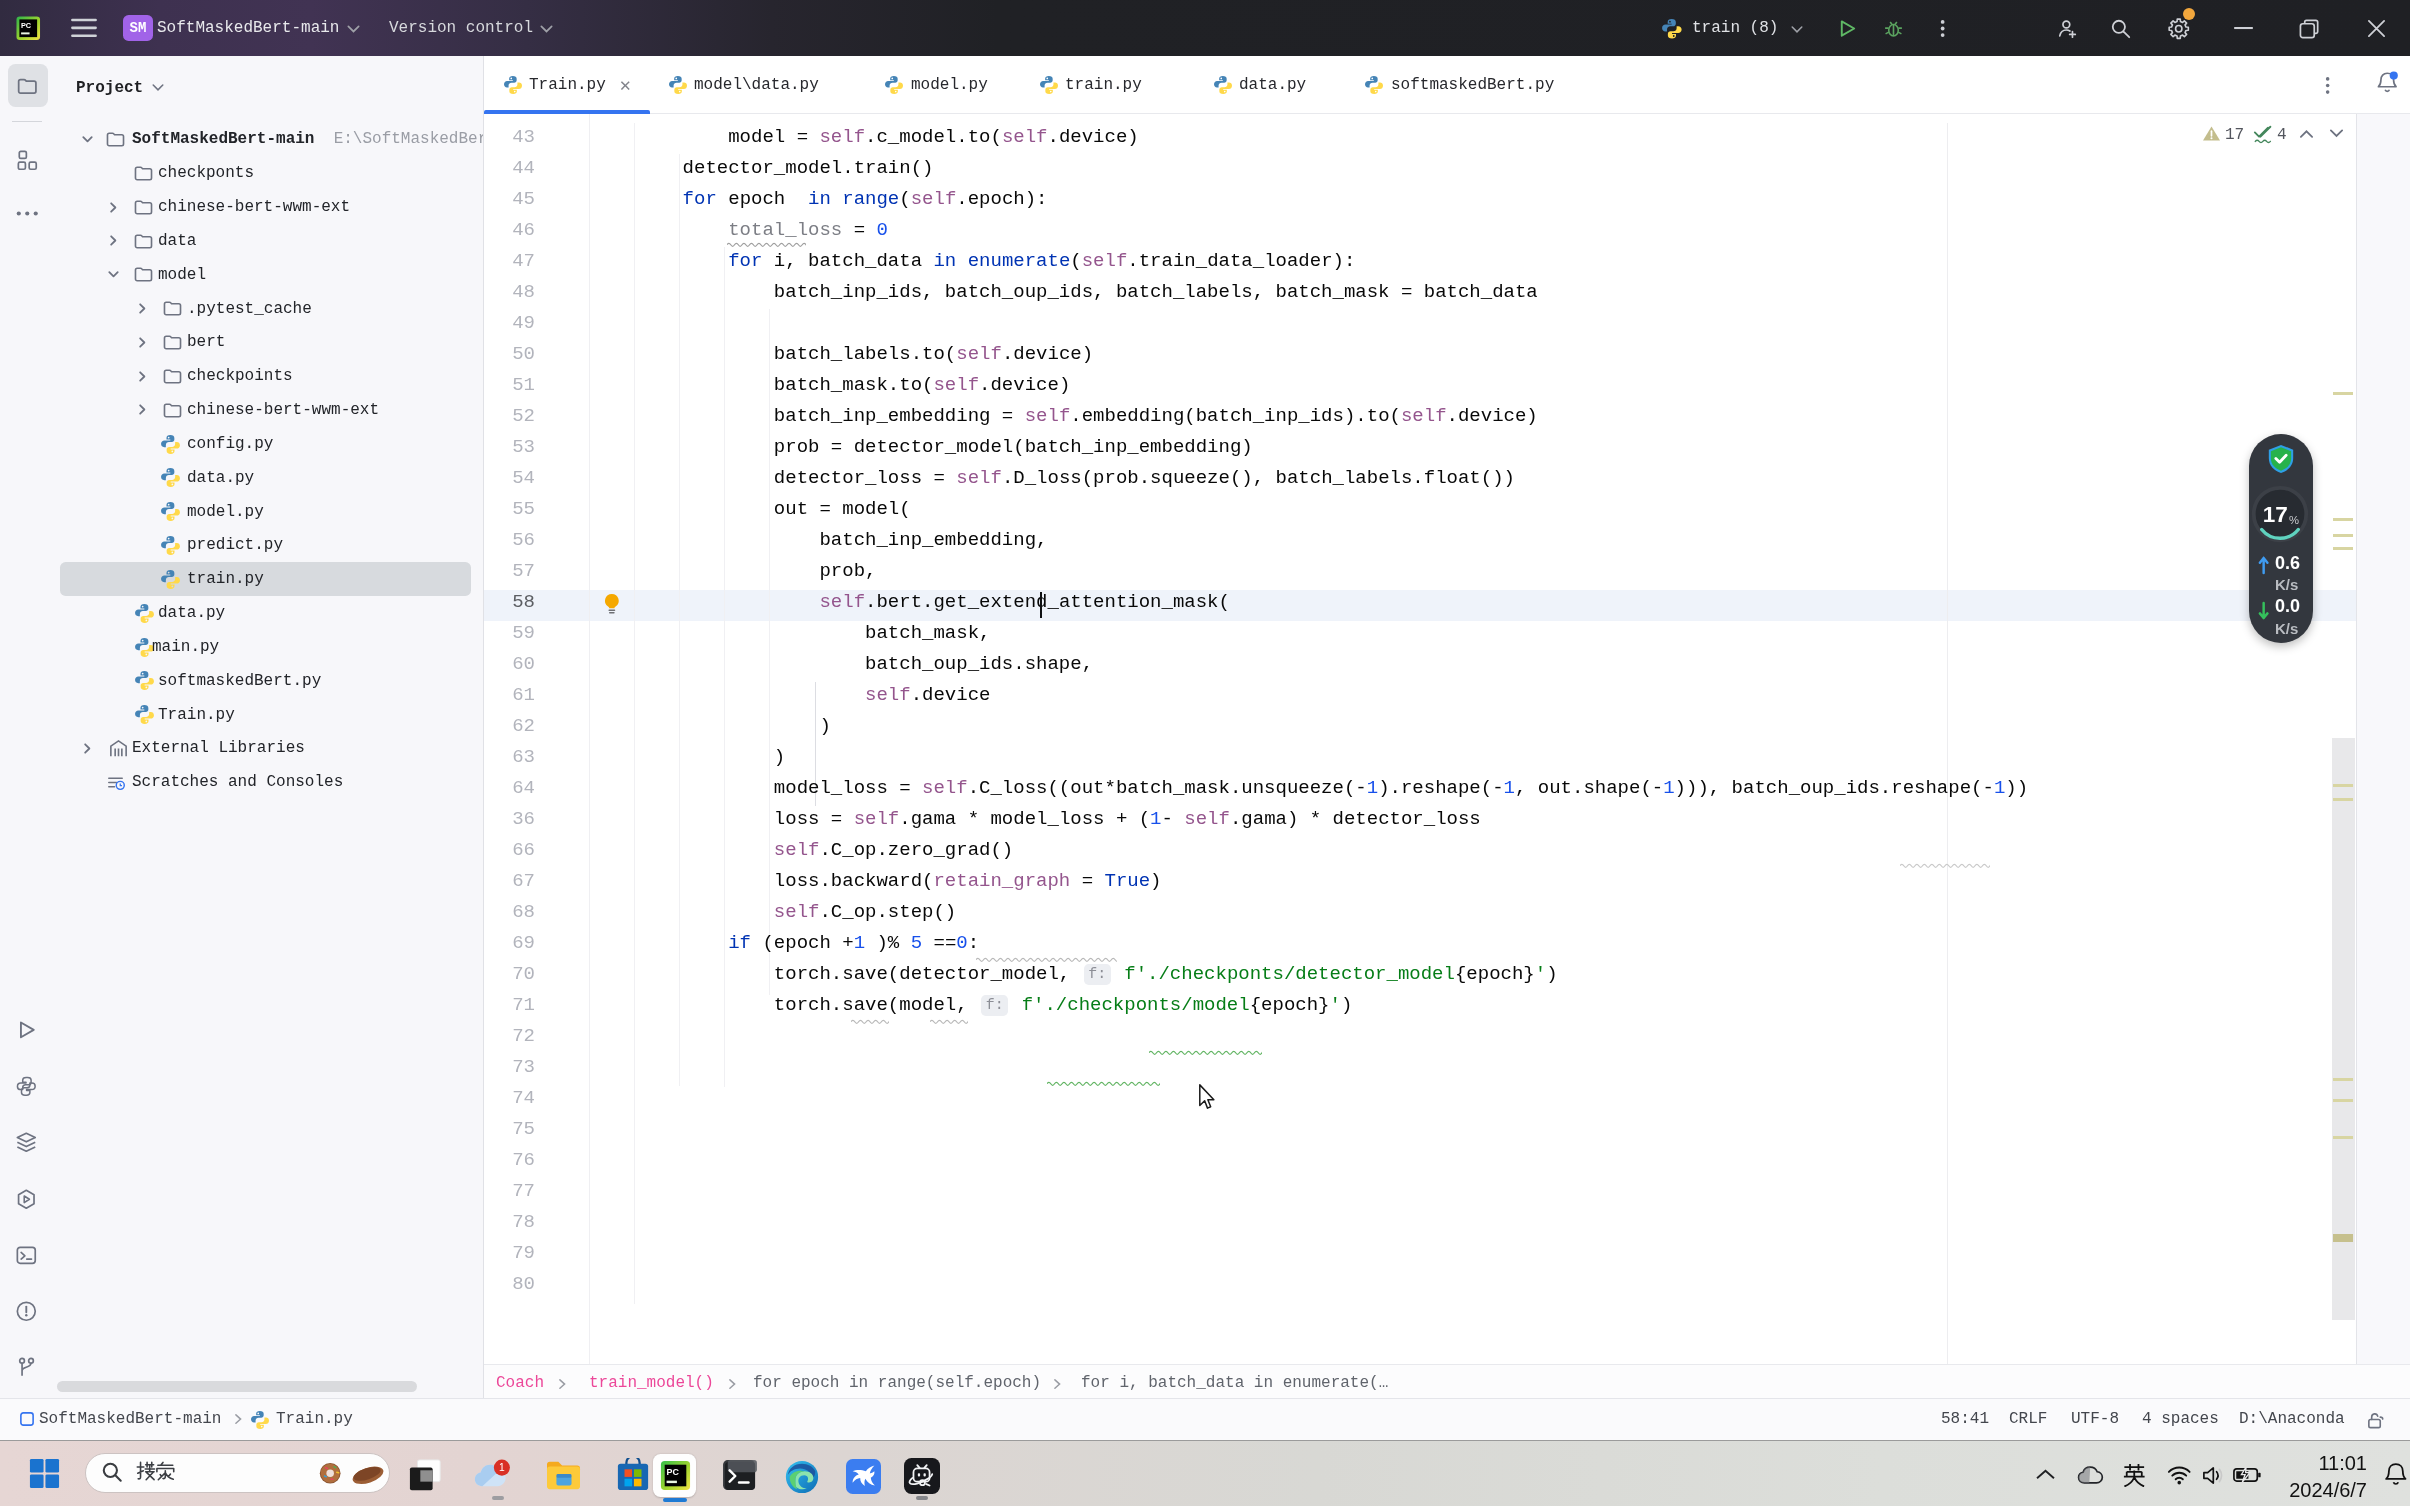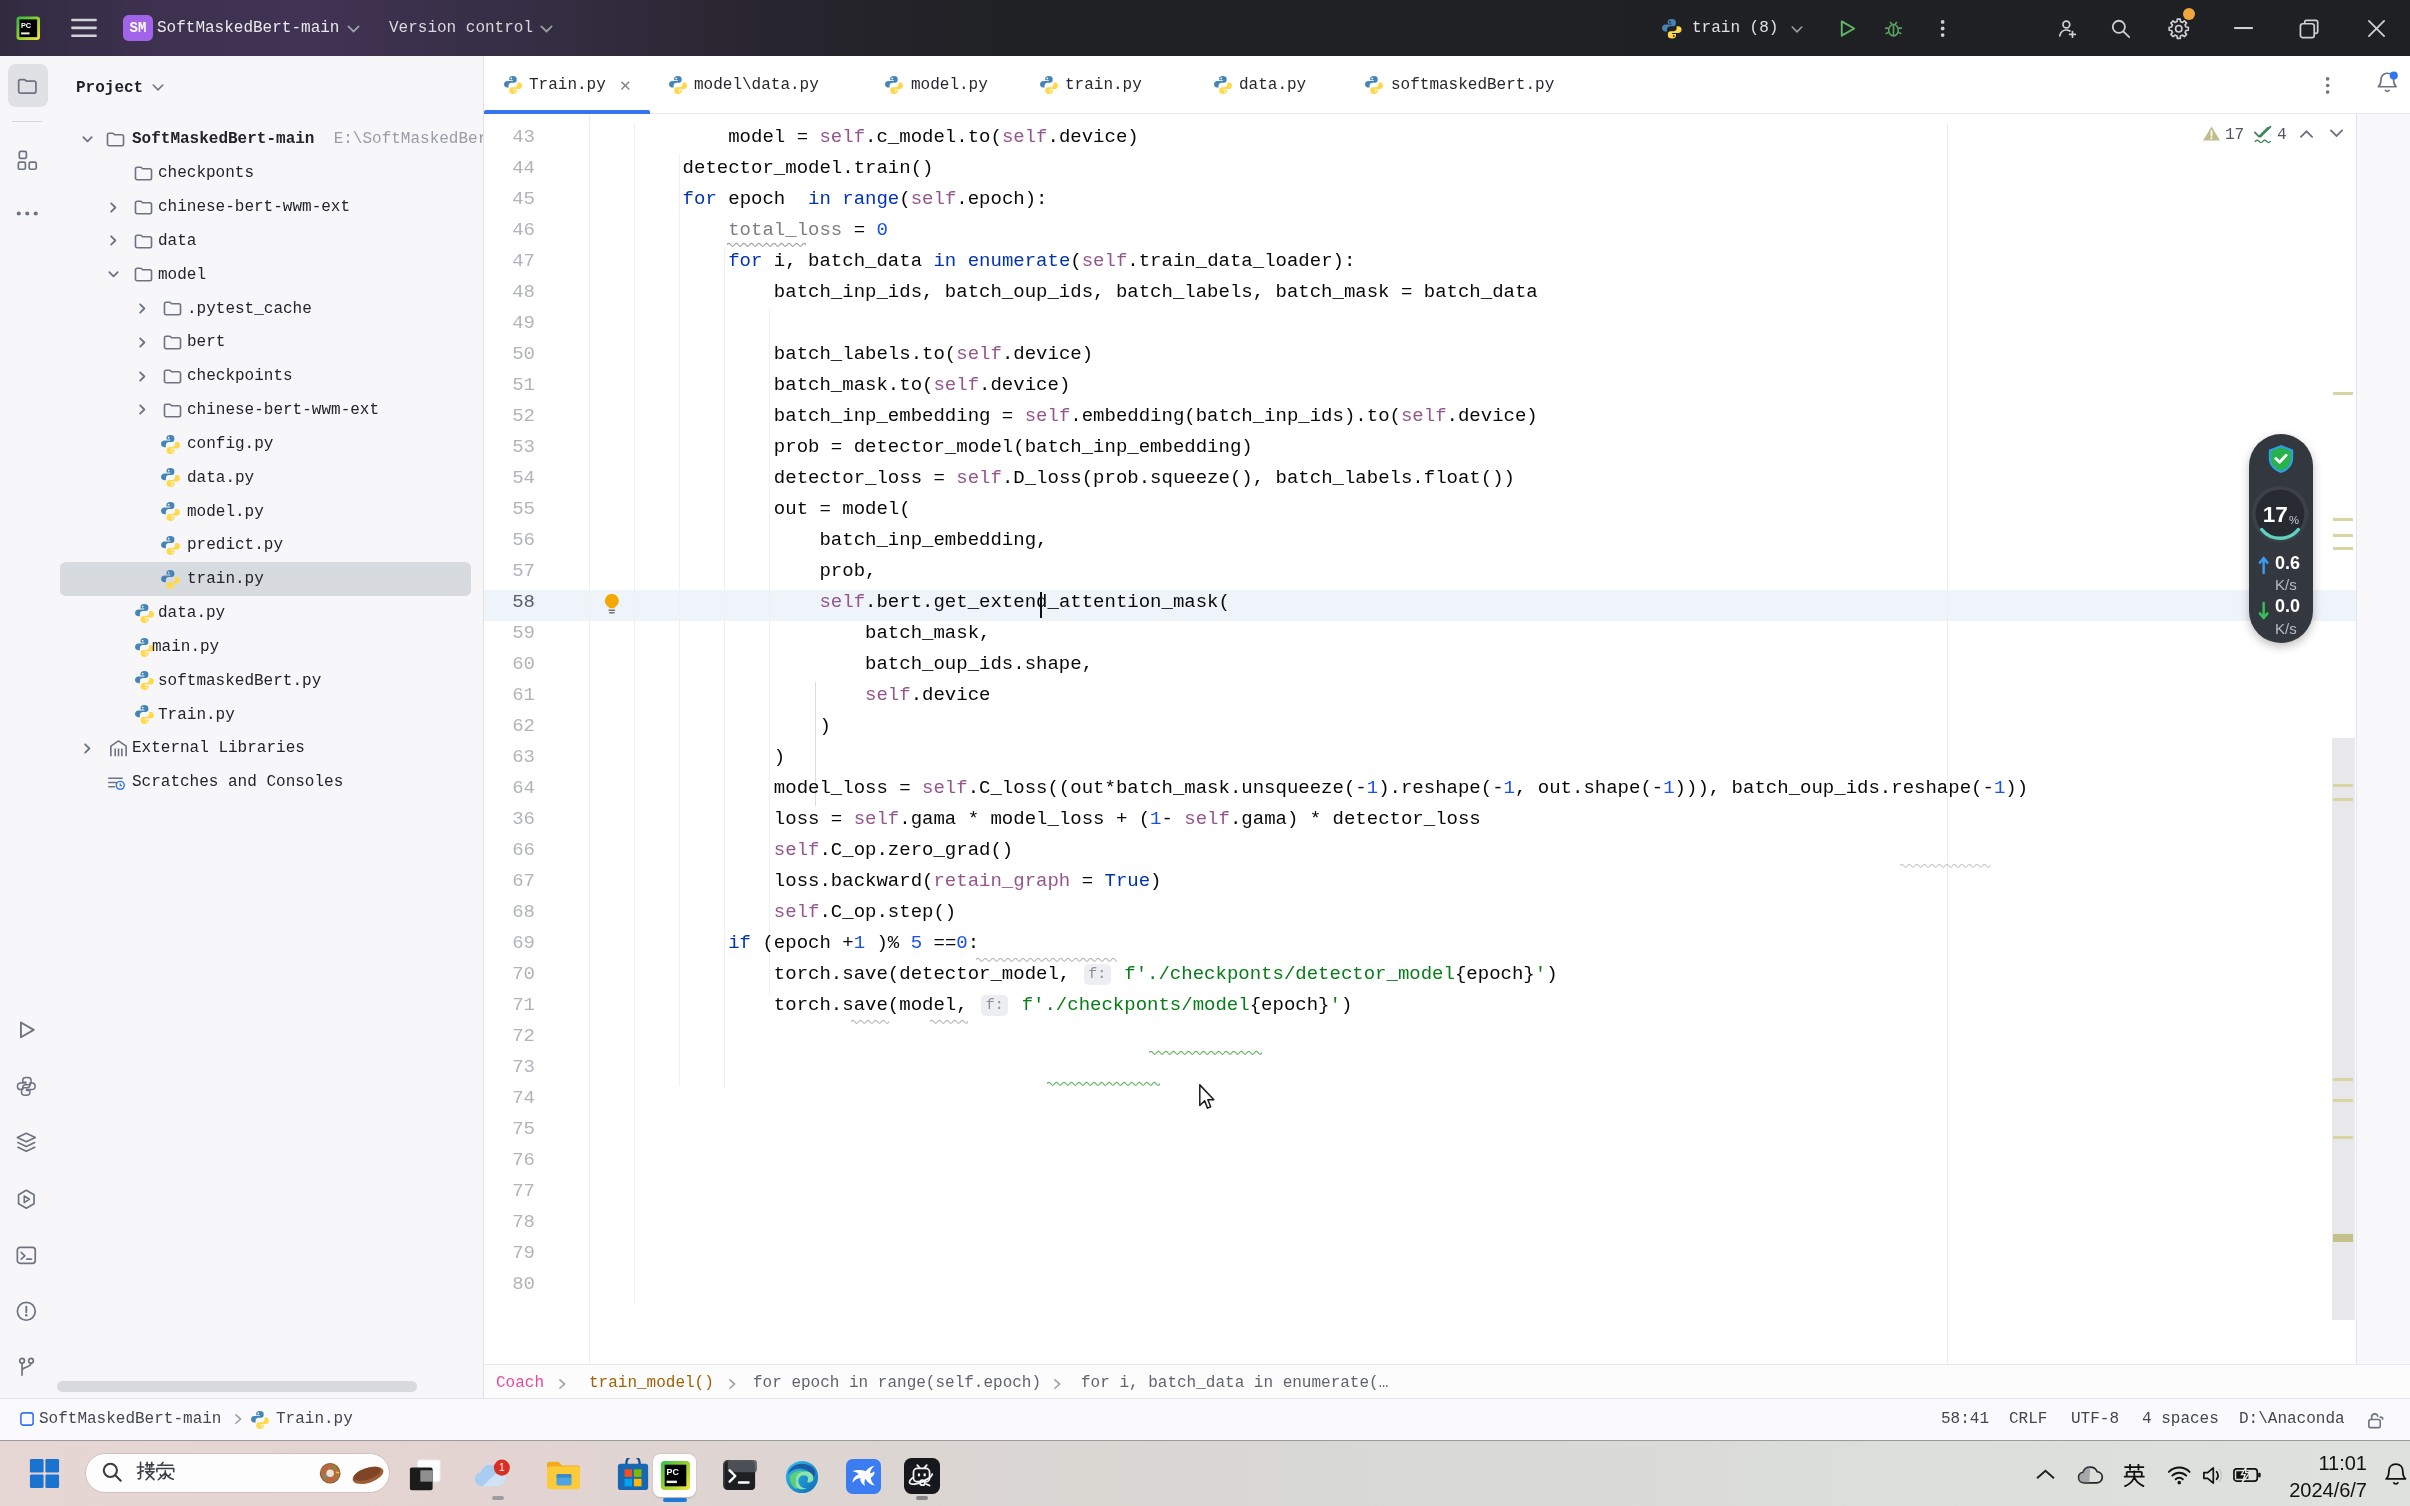--- a/index.html
+++ b/index.html
@@ -30,21 +30,21 @@
 .s{color:#067d17}
 .g{color:#7c7e85}
 .hint{display:inline-block;background:#eceef2;color:#8c8e96;border-radius:4.7px;font-size:15px;line-height:21px;vertical-align:0.9px;padding:0 4.7px;margin:0 1.9px}
 .iw{position:absolute;top:125px;font:16px/21px "Liberation Mono",monospace;color:#53565e}
 #crumbbar{position:absolute;left:484px;top:1364px;width:1927px;height:34px;background:#fcfcfd;border-top:0.9px solid #e8e9ed}
 #statusbar{position:absolute;left:0;top:1398px;width:2411px;height:41px;background:#fafafc;border-top:0.9px solid #e4e5ea}
 .st{position:absolute;top:1408px;font:16px/22.6px "Liberation Mono",monospace;color:#43464d}
 #taskbar{position:absolute;left:0;top:1440px;width:2411px;height:67px;background:linear-gradient(90deg,#e6d6d4 0,#e3d4d2 471px,#dcd5d2 847px,#d8d8d4 1318px,#dcdeda 1883px,#dfe1de 2411px);border-top:1.4px solid #9b9b9b}
 .clock{position:absolute;right:43px;font:20px/24.5px "Liberation Sans",sans-serif;color:#111;text-align:right}
 .fw{position:absolute;left:2275px;font:bold 18px/22.6px "Liberation Sans",sans-serif;color:#fff}
-.fw.t2{font-weight:normal;font-size:15px;color:#b9bcc1}
+.fw.t2{font-weight:bold;font-size:15px;color:#b9bcc1}
 #caretline{position:absolute;left:484px;top:590px;width:1872px;height:31px;background:#eff3fa}
 #gutline{position:absolute;left:589px;top:114px;width:0.9px;height:1250px;background:#efeff2}
 </style></head>
 <body>
 <svg width="0" height="0" style="position:absolute">
 <defs>
 <g id="pylogo">
  <path fill="#4584b6" d="M11.8 1.2c-2.9 0-4.4 1.3-4.4 3.3v1.9h4.4v.9H4.9c-2 0-3.7 1.5-3.7 3.9 0 2.4 1.6 3.8 3.6 3.8h1.9v-2.4c0-1.9 1.6-3.4 3.5-3.4h3.3c1.6 0 2.9-1.3 2.9-2.9V4.5c0-2-1.6-3.3-4.6-3.3zm-1.9 1.9a1 1 0 1 1 0 2 1 1 0 0 1 0-2z"></path>
  <path fill="#ffd94a" d="M12.2 22.8c2.9 0 4.4-1.3 4.4-3.3v-1.9h-4.4v-.9h6.9c2 0 3.7-1.5 3.7-3.9 0-2.4-1.6-3.8-3.6-3.8h-1.9v2.4c0 1.9-1.6 3.4-3.5 3.4h-3.3c-1.6 0-2.9 1.3-2.9 2.9v1.8c0 2 1.6 3.3 4.6 3.3zm1.9-1.9a1 1 0 1 1 0-2 1 1 0 0 1 0 2z"></path>
 </g>
@@ -504,21 +504,21 @@
 <div style="position:absolute;left:2333px;top:547px;width:20px;height:2.8px;background:#d8d5a2"></div>
 <div style="position:absolute;left:2333px;top:784px;width:20px;height:2.8px;background:#d8d5a2"></div>
 <div style="position:absolute;left:2333px;top:798px;width:20px;height:2.8px;background:#d8d5a2"></div>
 <div style="position:absolute;left:2333px;top:1078px;width:20px;height:2.8px;background:#d8d5a2"></div>
 <div style="position:absolute;left:2333px;top:1099px;width:20px;height:2.8px;background:#d8d5a2"></div>
 <div style="position:absolute;left:2333px;top:1136px;width:20px;height:2.8px;background:#d8d5a2"></div>
 <div style="position:absolute;left:2333px;top:1234px;width:20px;height:7.5px;background:#c6c08d"></div>
 <div id="rightcol"></div>
 <div id="crumbbar"></div>
 <div style="position:absolute;left:496px;top:1372px;font:16px/22.6px 'Liberation Mono',monospace;color:#ec4899">Coach</div>
-<div style="position:absolute;left:589px;top:1372px;font:16px/22.6px 'Liberation Mono',monospace;color:#a16207">train_model()</div>
+<div style="position:absolute;left:589px;top:1372px;font:16px/22.6px 'Liberation Mono',monospace;color:#ec4899">train_model()</div>
 <div style="position:absolute;left:753px;top:1372px;font:16px/22.6px 'Liberation Mono',monospace;color:#60646c">for epoch in range(self.epoch)</div>
 <div style="position:absolute;left:1081px;top:1372px;font:16px/22.6px 'Liberation Mono',monospace;color:#60646c">for i, batch_data in enumerate(…</div>
 <svg class="abs" style="left:558px;top:1378px" width="8.5" height="12.2" viewBox="0 0 9 13">
     <path d="M2 2l5 4.5L2 11" fill="none" stroke="#9a9da4" stroke-width="1.6" stroke-linecap="round"></path>
   </svg>
 <svg class="abs" style="left:728px;top:1378px" width="8.5" height="12.2" viewBox="0 0 9 13">
     <path d="M2 2l5 4.5L2 11" fill="none" stroke="#9a9da4" stroke-width="1.6" stroke-linecap="round"></path>
   </svg>
 <svg class="abs" style="left:1053px;top:1378px" width="8.5" height="12.2" viewBox="0 0 9 13">
     <path d="M2 2l5 4.5L2 11" fill="none" stroke="#9a9da4" stroke-width="1.6" stroke-linecap="round"></path>

